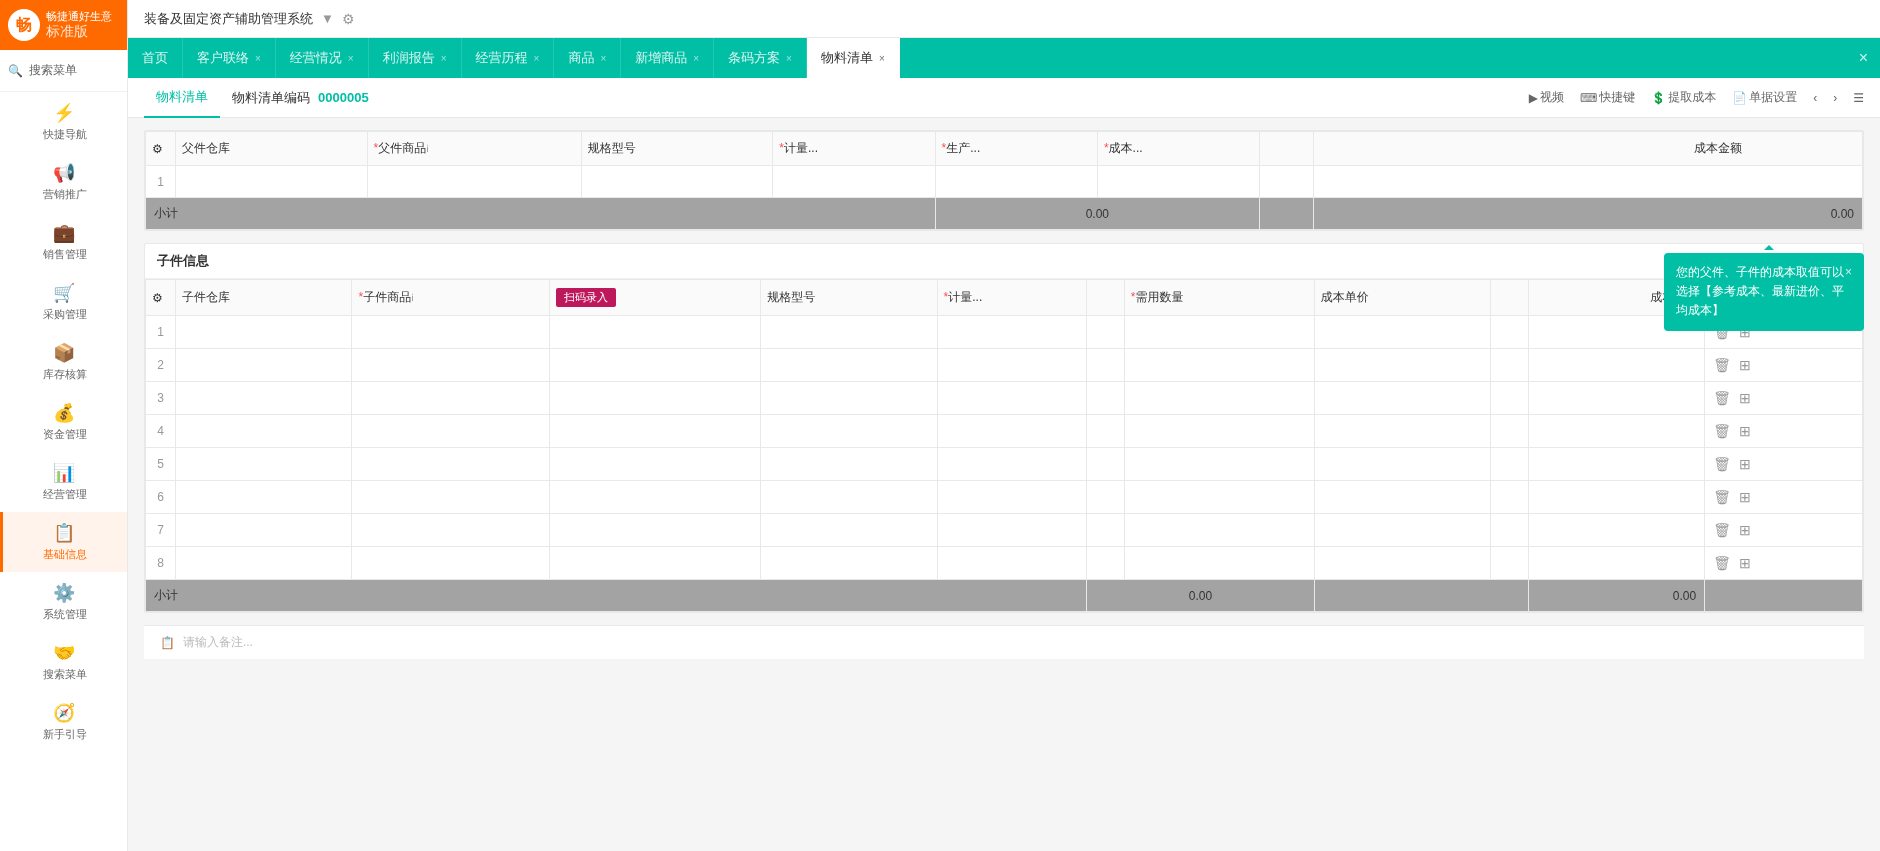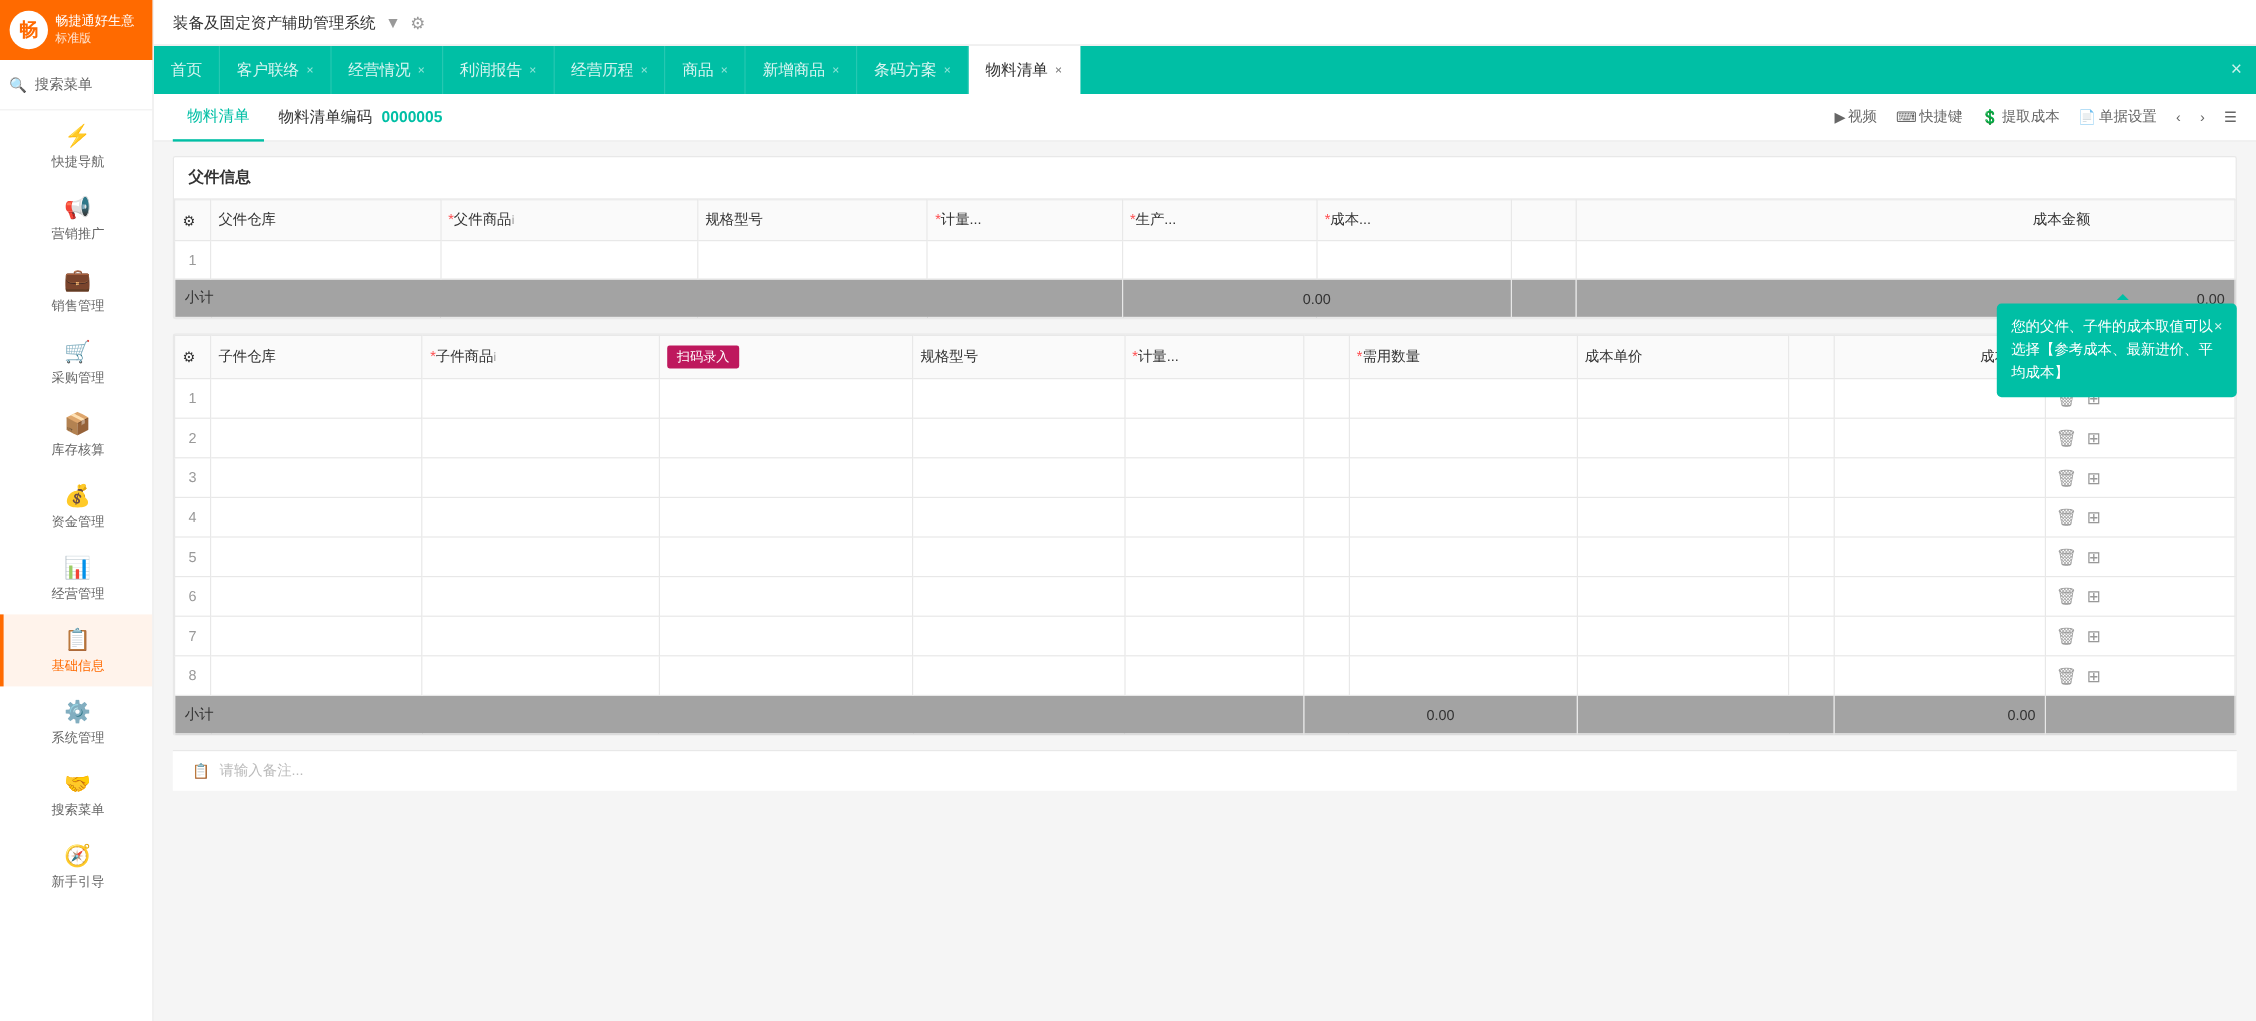--- a/index.html
+++ b/index.html
@@ -29,21 +29,21 @@
       border-radius: 50%;
       display: flex;
       align-items: center;
       justify-content: center;
       font-size: 16px;
       color: #ff6a00;
       font-weight: bold;
       flex-shrink: 0;
     }
     .logo-text { color: #fff; font-size: 11px; line-height: 1.3; }
-    .logo-sub { color: rgba(255,255,255,0.8); font-size: 10px; }
+    .logo-sub { color: rgba(255,255,255,0.8); font-size: 14px; }
 
     .sidebar-search {
       padding: 8px;
       border-bottom: 1px solid #f0f0f0;
     }
     .search-btn {
       width: 100%;
       background: none;
       border: none;
       cursor: pointer;
@@ -392,21 +392,20 @@
     </div>
 
     <div class="page-body" style="position:relative;">
 
       <div class="tooltip-popup">
         <span class="tooltip-close">×</span>
         <span>您的父件、子件的成本取值可以选择【参考成本、最新进价、平均成本】</span>
       </div>
 
       <div class="section">
-        <div class="section-title">父件信息</div>
         <table class="data-table">
           <thead>
             <tr>
               <th style="width:30px;"><span>⚙</span></th>
               <th>父件仓库</th>
               <th><span class="required-star">*</span>父件商品<span style="color:#999;font-size:10px;">ℹ</span></th>
               <th>规格型号</th>
               <th><span class="required-star">*</span>计量...</th>
               <th><span class="required-star">*</span>生产...</th>
               <th><span class="required-star">*</span>成本...</th>
@@ -436,20 +435,21 @@
               <td></td>
               <td style="text-align:right;">
                 <span>0.00</span>
               </td>
             </tr>
           </tbody>
         </table>
       </div>
 
       <div class="section">
+        <div class="section-title">子件信息</div>
         <table class="data-table">
           <thead>
             <tr>
               <th style="width:30px;"><span>⚙</span></th>
               <th>子件仓库</th>
               <th><span class="required-star">*</span>子件商品<span style="color:#999;font-size:10px;">ℹ</span></th>
               <th><button class="scan-btn">扫码录入</button></th>
               <th>规格型号</th>
               <th><span class="required-star">*</span>计量...</th>
               <th></th>

